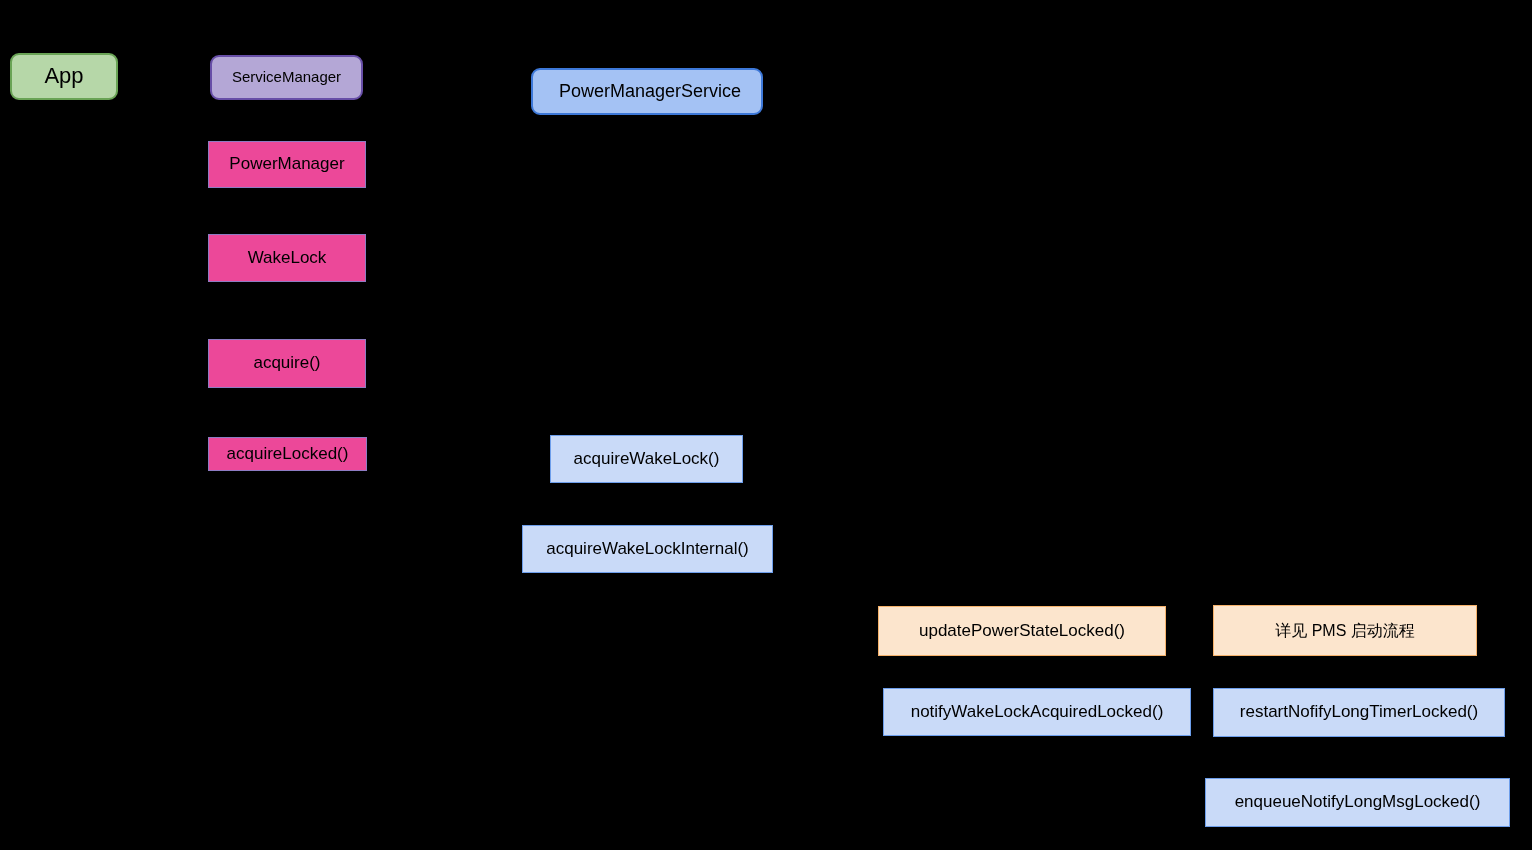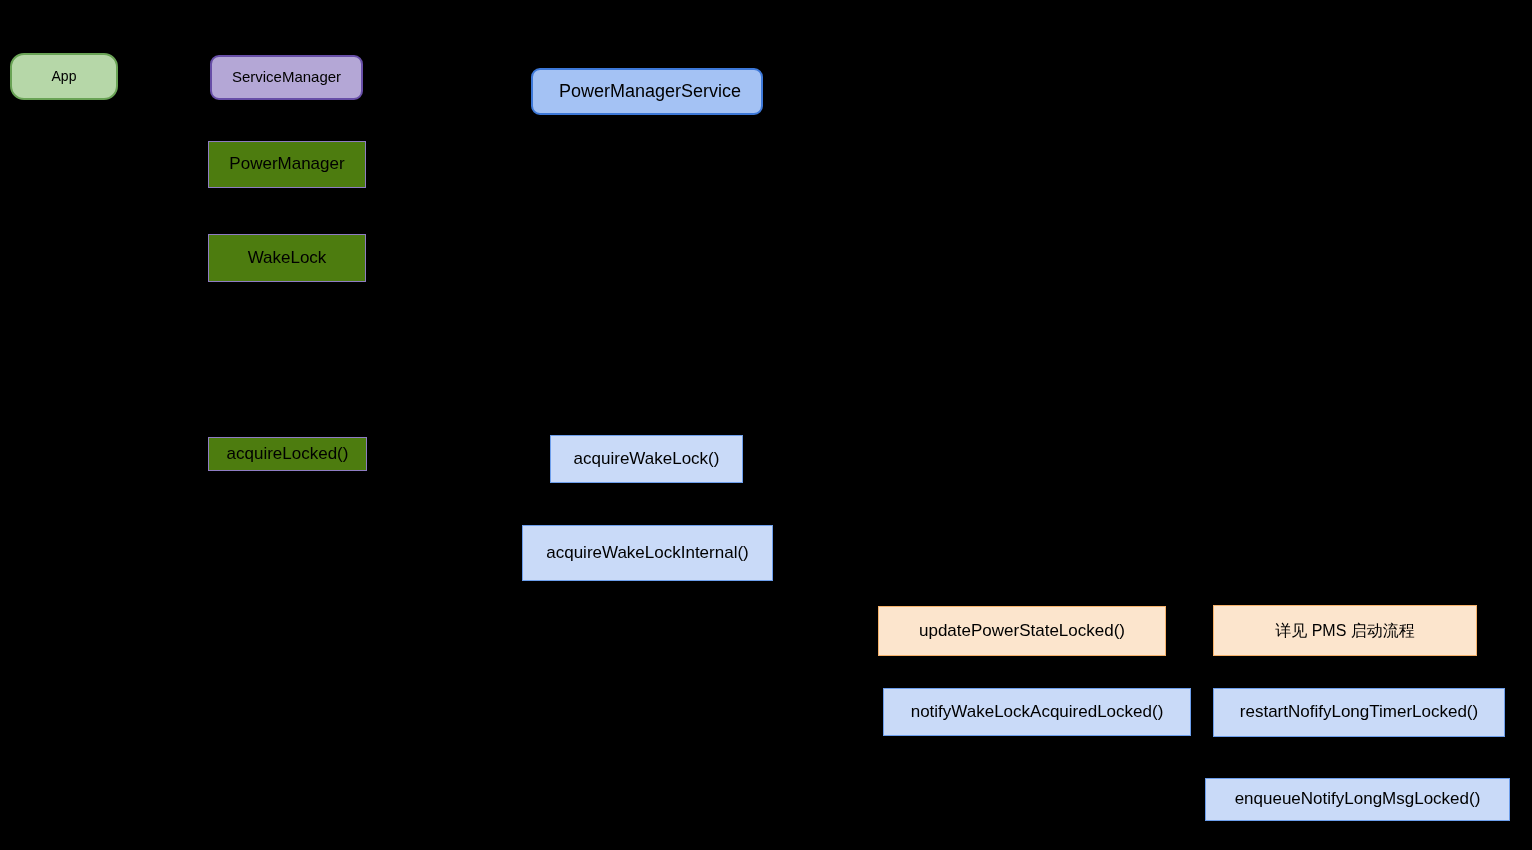--- a/index.html
+++ b/index.html
@@ -24,79 +24,80 @@
     color: #000000;
     box-sizing: border-box;
     font-size: 17px;
     line-height: 1.1;
     white-space: nowrap;
   }
   
   .hdr-green {
     background: #b6d7a8;
     border: 2.5px solid #69a355;
-    border-radius: 14px;
-    font-size: 14px;
+    border-radius: 9px;
+    font-size: 22px;
   }
   .hdr-purple {
     background: #b4a7d6;
     border: 2.5px solid #674ea7;
     border-radius: 9px;
     font-size: 15px;
   }
   .hdr-blue {
     background: #a4c2f4;
     border: 2.5px solid #3d78d8;
     border-radius: 9px;
     font-size: 18px;
   }
   .rect-lavender {
-    background: #4d7c0f;
+    background: #ec4899;
     border: 1.5px solid #8e7cc3;
   }
   .rect-blue {
     background: #c9daf8;
     border: 1.5px solid #6d9eeb;
   }
   .rect-orange {
     background: #fce5cd;
     border: 1.5px solid #f6b26b;
   }
   
   .pos-app                        { left: 10px;   top: 53px;  width: 108px; height: 47px; }
   .pos-service-manager            { left: 210px;  top: 55px;  width: 153px; height: 45px; }
   .pos-power-manager-service      { left: 531px;  top: 68px;  width: 232px; height: 47px; padding-left: 6px; }
   .pos-power-manager              { left: 208px;  top: 141px; width: 158px; height: 47px; }
   .pos-wake-lock                  { left: 208px;  top: 234px; width: 158px; height: 48px; }
   .pos-acquire                    { left: 208px;  top: 339px; width: 158px; height: 49px; }
   .pos-acquire-locked             { left: 208px;  top: 437px; width: 159px; height: 34px; }
   .pos-acquire-wake-lock          { left: 550px;  top: 435px; width: 193px; height: 48px; }
-  .pos-acquire-wake-lock-internal { left: 522px;  top: 525px; width: 251px; height: 56px; }
+  .pos-acquire-wake-lock-internal { left: 522px;  top: 525px; width: 251px; height: 48px; }
   .pos-apply-wake-lock-flags      { left: 826px;  top: 526px; width: 369px; height: 47px; }
   .pos-update-power-state         { left: 878px;  top: 606px; width: 288px; height: 50px; }
   .pos-pms-note                   { left: 1213px; top: 605px; width: 264px; height: 51px; font-size: 16px; }
   .pos-notify-wake-lock-acquired  { left: 883px;  top: 688px; width: 308px; height: 48px; }
   .pos-restart-nofify-long-timer  { left: 1213px; top: 688px; width: 292px; height: 49px; }
-  .pos-enqueue-notify-long-msg    { left: 1205px; top: 778px; width: 305px; height: 43px; }
+  .pos-enqueue-notify-long-msg    { left: 1205px; top: 778px; width: 305px; height: 49px; }
 </style>
 </head>
 <body>
 
 <div class="canvas">
 
   <div class="node hdr-green pos-app">App</div>
 
   <div class="node hdr-purple pos-service-manager">ServiceManager</div>
 
   <div class="node hdr-blue pos-power-manager-service">PowerManagerService</div>
 
   <div class="node rect-lavender pos-power-manager">PowerManager</div>
 
   <div class="node rect-lavender pos-wake-lock">WakeLock</div>
 
+  <div class="node rect-lavender pos-acquire">acquire()</div>
 
   <div class="node rect-lavender pos-acquire-locked">acquireLocked()</div>
 
   <div class="node rect-blue pos-acquire-wake-lock">acquireWakeLock()</div>
 
   <div class="node rect-blue pos-acquire-wake-lock-internal">acquireWakeLockInternal()</div>
 
 
   <div class="node rect-orange pos-update-power-state">updatePowerStateLocked()</div>
 

